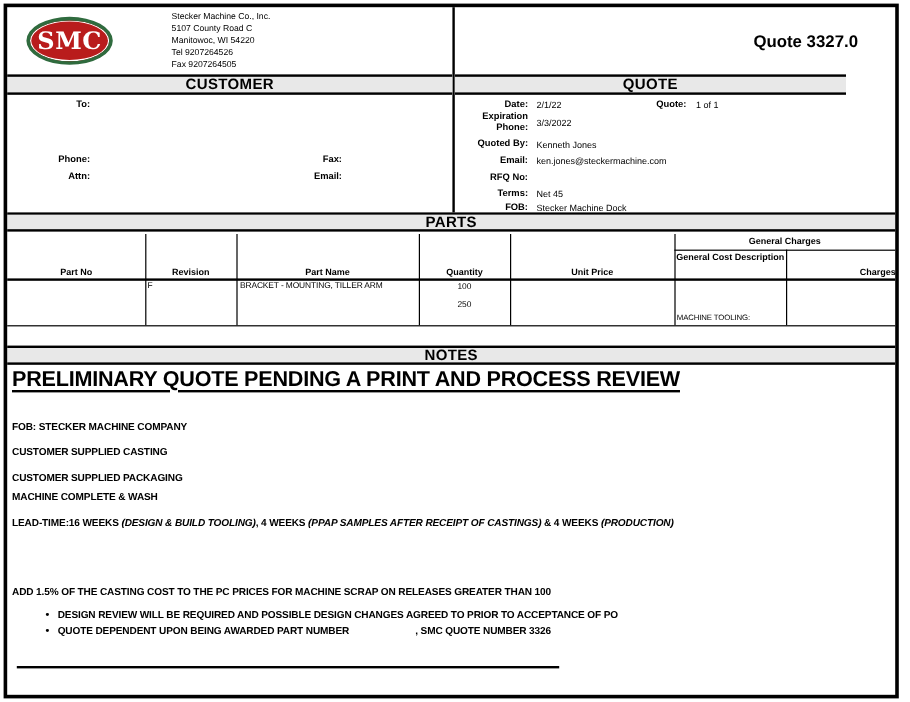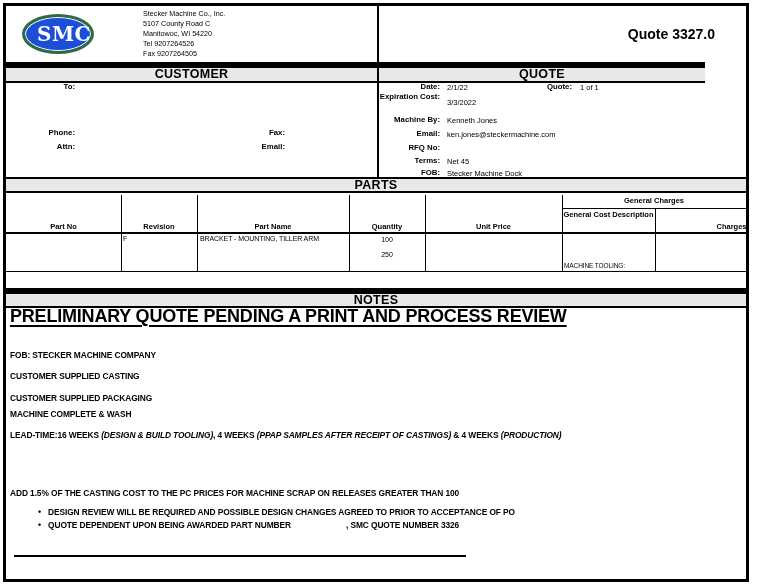--- a/index.html
+++ b/index.html
@@ -1,31 +1,31 @@
 <!DOCTYPE html>
 <html><head>
 <meta charset="utf-8">
 <style>
   html,body{margin:0;padding:0;background:#fff;}
   .page{position:relative;width:758px;height:585px;background:#fff;
         font-family:"Liberation Sans",sans-serif;color:#000;overflow:hidden;}
   .abs{position:absolute;}
   .frame{left:3px;top:3px;width:740px;height:573px;border:3px solid #000;pointer-events:none;}
   .vline,.hline{background:#000;}
-  .bar{background:#E8E8E8;border-top:6px solid #000000;border-bottom:2px solid #000;
+  .bar{background:#E8E8E8;border-top:2px solid #000000;border-bottom:2px solid #000;
        display:flex;align-items:center;justify-content:center;
        font-weight:bold;font-size:12.5px;line-height:1;letter-spacing:.3px;}
   .lbl{font-weight:bold;font-size:7.8px;line-height:8.5px;text-align:right;}
   .val{font-size:7.5px;line-height:9px;white-space:nowrap;}
   .th{font-weight:bold;font-size:7.5px;line-height:9px;text-align:center;}
   .cell{font-size:7px;line-height:8px;letter-spacing:-.1px;white-space:nowrap;}
   .company{font-size:7.2px;line-height:10px;white-space:nowrap;}
   .qtitle{font-weight:bold;font-size:14px;text-align:right;}
-  .logo{background:#1d4ed8;border:3px solid #2F6B3E;border-radius:50%;
-        box-shadow:inset 0 0 0 1px #fff;display:flex;align-items:center;justify-content:flex-end;
+  .logo{background:#b91c1c;border:3px solid #2F6B3E;border-radius:50%;
+        box-shadow:inset 0 0 0 1px #fff;display:flex;align-items:center;justify-content:center;
         font-family:"DejaVu Serif",serif;font-weight:bold;color:#fff;font-size:20px;letter-spacing:.5px;}
   .ntitle{font-weight:bold;font-size:18px;letter-spacing:-.2px;white-space:nowrap;
           text-decoration:underline;text-decoration-thickness:2px;text-underline-offset:3px;}
   .note{font-weight:bold;font-size:8.4px;line-height:9px;white-space:nowrap;letter-spacing:-.1px;}
   .it{font-style:italic;}
   .bullet{display:flex;align-items:baseline;gap:7px;}
   .dot{font-size:9px;line-height:9px;}
   .spacer{display:inline-block;width:55px;}
 </style>
 </head>
@@ -60,24 +60,24 @@
   <div class="abs lbl" style="left:6px;top:129px;width:69px;">Phone:</div>
   <div class="abs lbl" style="left:6px;top:143px;width:69px;">Attn:</div>
   <div class="abs lbl" style="left:201px;top:129px;width:84px;">Fax:</div>
   <div class="abs lbl" style="left:201px;top:143px;width:84px;">Email:</div>
 
   <div class="abs lbl" style="left:378px;top:83px;width:62px;">Date:</div>
   <div class="abs val" style="left:447px;top:83px;">2/1/22</div>
   <div class="abs lbl" style="left:510px;top:83px;width:62px;">Quote:</div>
   <div class="abs val" style="left:580px;top:83px;">1 of 1</div>
 
-  <div class="abs lbl" style="left:378px;top:93px;width:62px;">Expiration Cost:</div>
+  <div class="abs lbl" style="left:378px;top:93px;width:62px;">Expiration Phone:</div>
   <div class="abs val" style="left:447px;top:98px;">3/3/2022</div>
 
-  <div class="abs lbl" style="left:378px;top:116px;width:62px;">Machine By:</div>
+  <div class="abs lbl" style="left:378px;top:116px;width:62px;">Quoted By:</div>
   <div class="abs val" style="left:447px;top:116px;">Kenneth Jones</div>
 
   <div class="abs lbl" style="left:378px;top:130px;width:62px;">Email:</div>
   <div class="abs val" style="left:447px;top:130px;">ken.jones@steckermachine.com</div>
 
   <div class="abs lbl" style="left:378px;top:144px;width:62px;">RFQ No:</div>
 
   <div class="abs lbl" style="left:378px;top:157px;width:62px;">Terms:</div>
   <div class="abs val" style="left:447px;top:157px;">Net 45</div>
 

